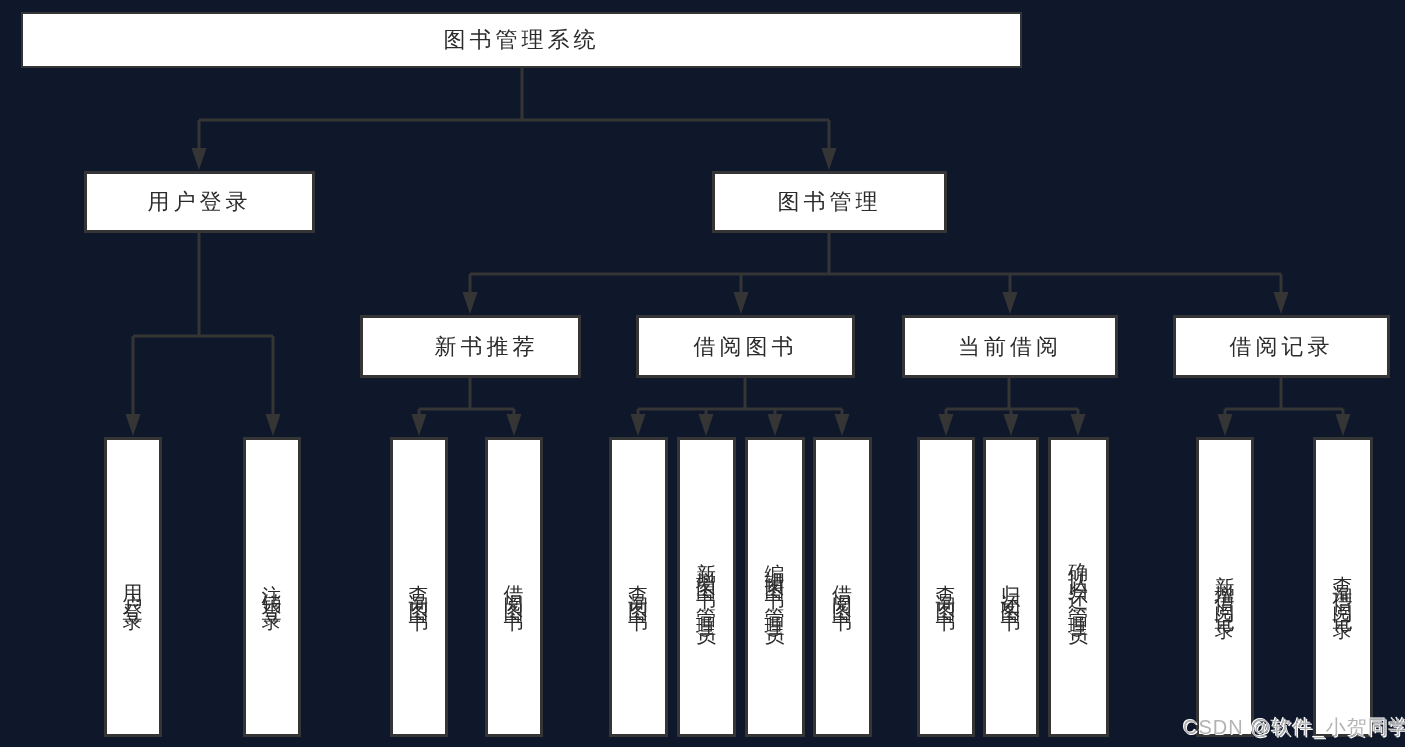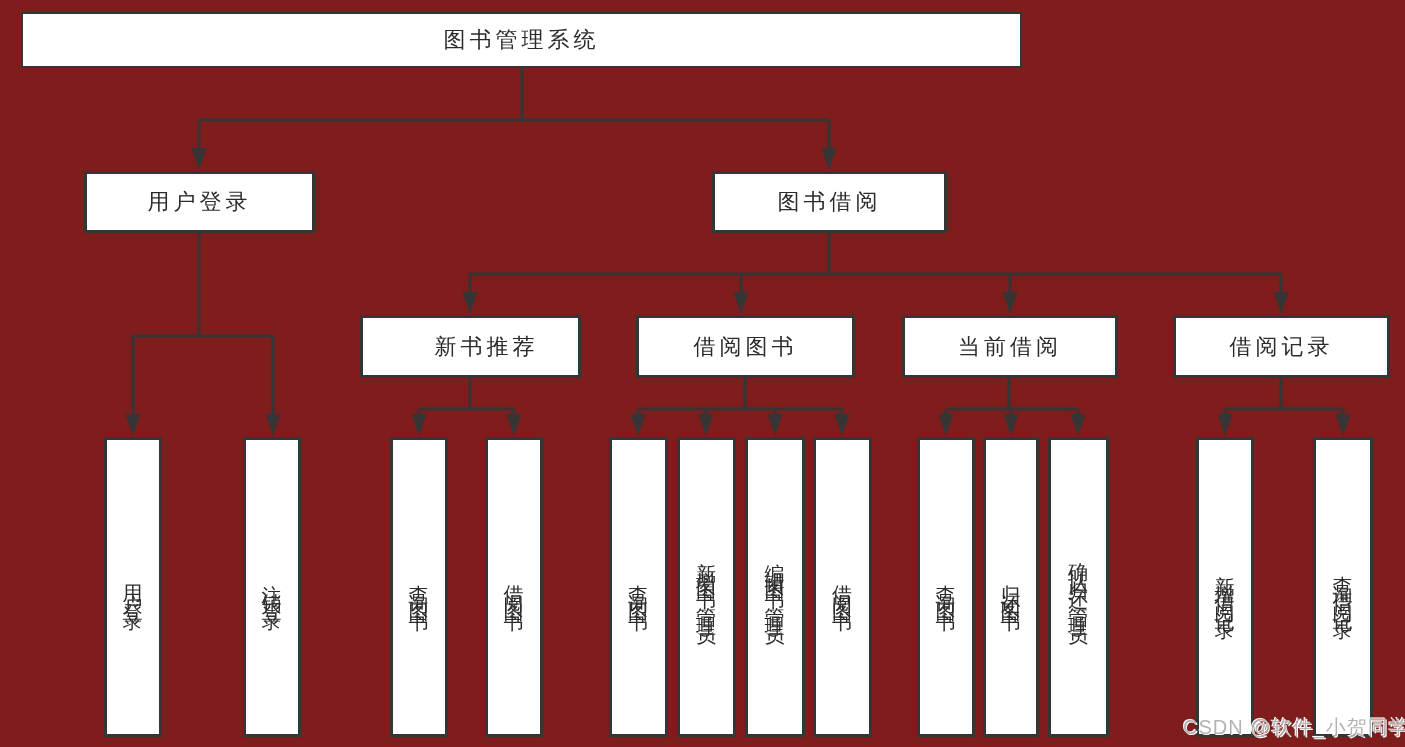--- a/index.html
+++ b/index.html
@@ -1,20 +1,20 @@
 <!DOCTYPE html>
 <html><head>
 <meta charset="utf-8">
 <style>
   html, body { margin: 0; padding: 0; background: #ffffff; }
   .canvas {
     position: relative;
     width: 1405px;
     height: 747px;
-    background: #7f1d1d;
+    background: #0f172a;
     overflow: hidden;
     font-family: "Liberation Sans", "DejaVu Sans", sans-serif;
     color: #262626;
   }
   .connectors {
     position: absolute;
     left: 0; top: 0;
     width: 1405px; height: 747px;
   }
   .box {
@@ -104,21 +104,21 @@
   </svg>
 
   <div class="box root" style="left:21px; top:12px; width:1001px; height:56px;">
     <span class="hlabel">图书管理系统</span>
   </div>
 
   <div class="box" style="left:84px; top:171px; width:231px; height:62px;">
     <span class="hlabel">用户登录</span>
   </div>
   <div class="box" style="left:712px; top:171px; width:235px; height:62px;">
-    <span class="hlabel">图书借阅</span>
+    <span class="hlabel">图书管理</span>
   </div>
 
   <div class="box" style="left:360px; top:315px; width:221px; height:63px;padding-left:32px;">
     <span class="hlabel">新书推荐</span>
   </div>
   <div class="box" style="left:636px; top:315px; width:219px; height:63px;">
     <span class="hlabel">借阅图书</span>
   </div>
   <div class="box" style="left:902px; top:315px; width:216px; height:63px;justify-content:center;">
     <span class="hlabel">当前借阅</span>

